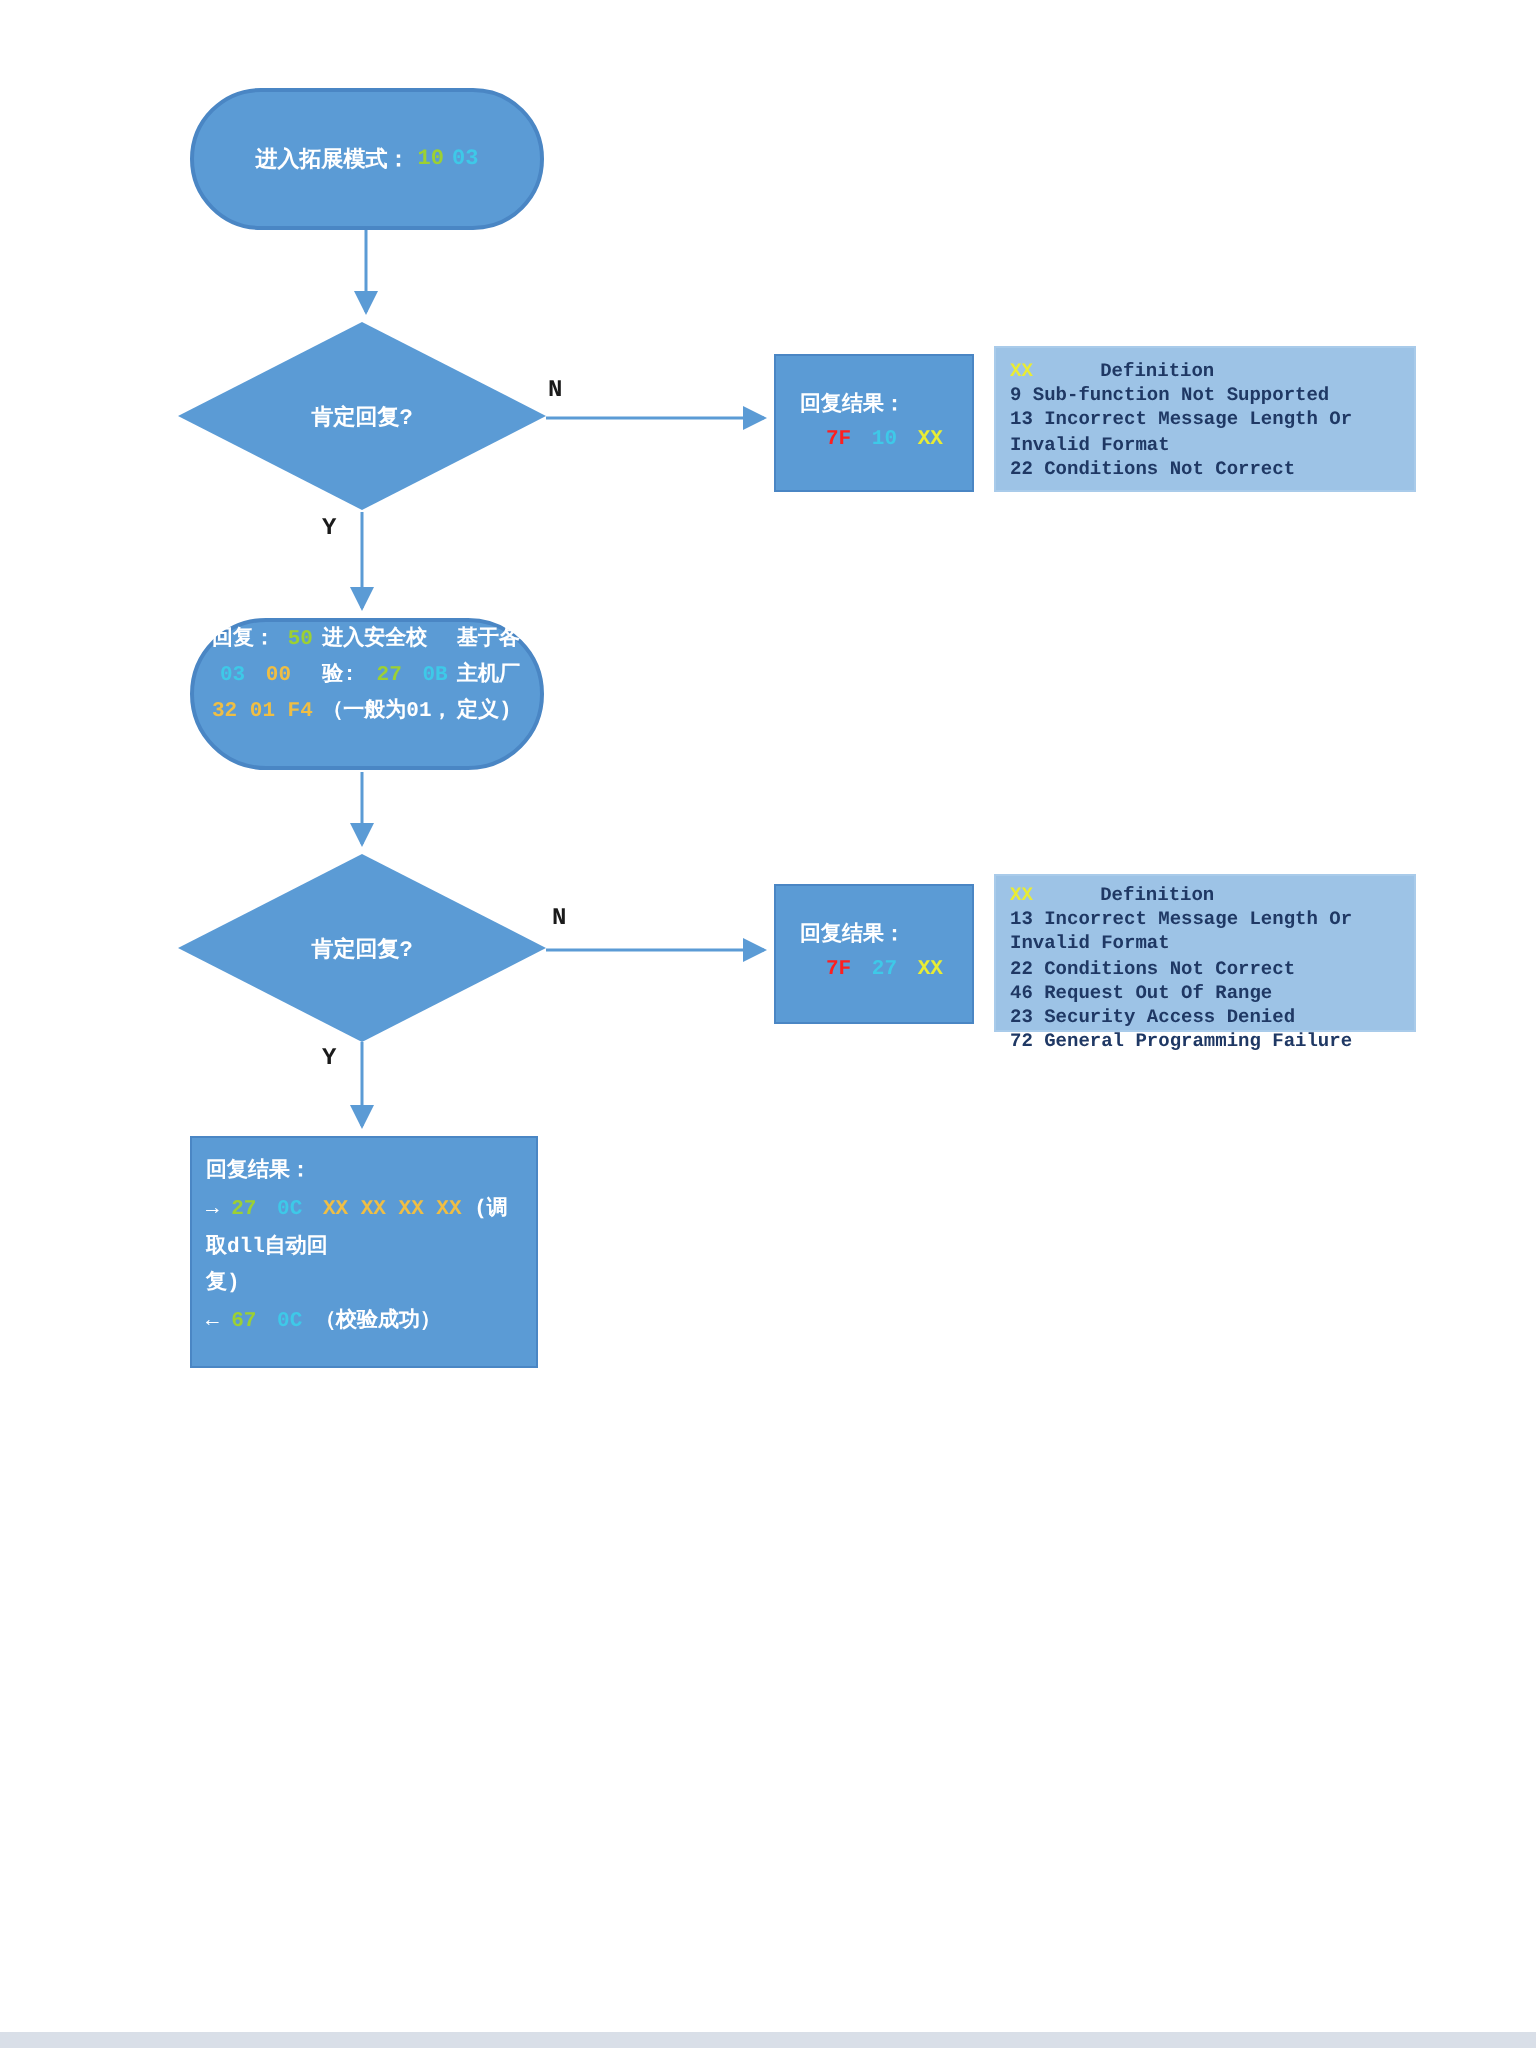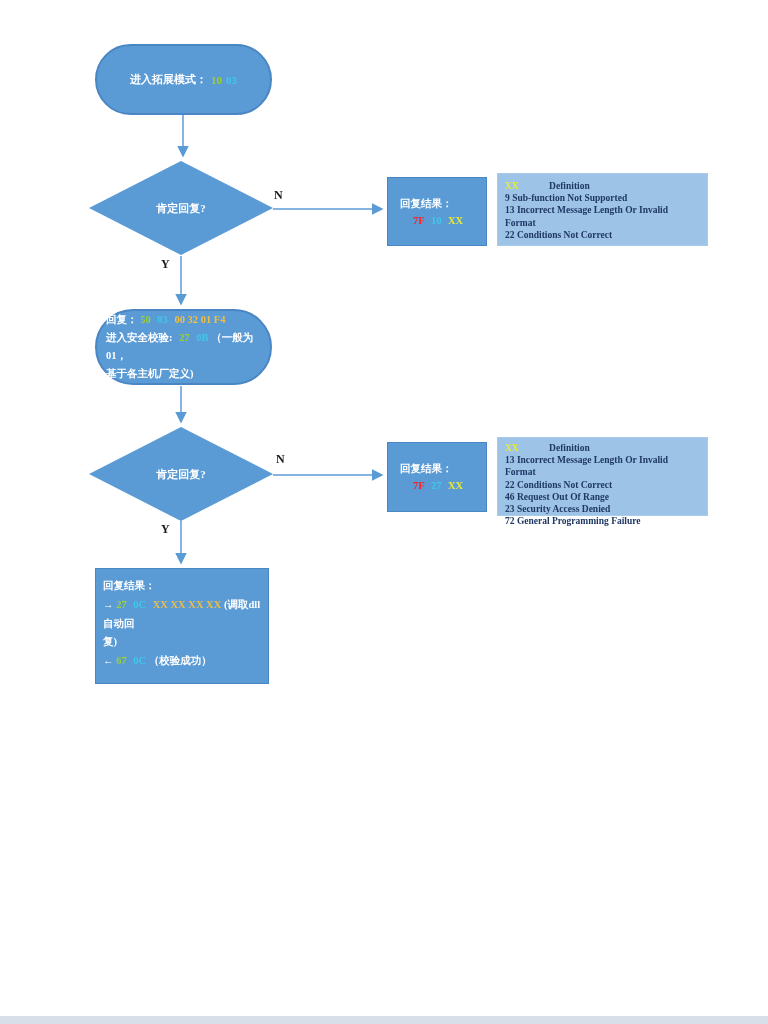--- a/index.html
+++ b/index.html
@@ -2,21 +2,21 @@
 <html style="--shape-fill: #5B9BD5; --shape-border: #4A86C4; --light-fill: #9DC3E6; --connector: #5B9BD5; --navy: #1F3864; --white: #FFFFFF; --lime: #9CD033; --cyan: #3EC9E8; --gold: #EFBE44; --yellow: #E9EC34; --red: #FF1F1F; --label: #1A1A1A;"><head>
 <meta charset="utf-8">
 <style>
   :root{
     --shape-fill:#5B9BD5; --shape-border:#4A86C4; --light-fill:#9DC3E6;
     --connector:#5B9BD5; --navy:#1F3864; --white:#FFFFFF; --lime:#9CD033;
     --cyan:#3EC9E8; --gold:#EFBE44; --yellow:#E9EC34; --red:#FF1F1F; --label:#1A1A1A;
   }
   html,body{margin:0;padding:0;background:#ffffff;}
   #page{position:relative;width:768px;height:1024px;background:#ffffff;overflow:hidden;
-        font-family:Liberation Serif, serif;}
+        font-family:Liberation Mono, monospace;}
   #connectors{position:absolute;left:0;top:0;width:768px;height:1024px;pointer-events:none;}
 
   .shape{position:absolute;box-sizing:border-box;color:var(--white);font-weight:bold;}
   .stadium{background:var(--shape-fill);border:2px solid var(--shape-border);}
   .rectbox{background:var(--shape-fill);border:1.5px solid var(--shape-border);}
   .diamond{background:var(--shape-fill);clip-path:polygon(50% 0,100% 50%,50% 100%,0 50%);
            display:flex;align-items:center;justify-content:center;}
 
   #start{left:95px;top:44px;width:177px;height:71px;border-radius:36px;
          display:flex;align-items:center;justify-content:center;font-size:11px;}
@@ -30,21 +30,21 @@
   .result-line2{padding-left:13px;}
 
   .defbox{position:absolute;box-sizing:border-box;background:var(--light-fill);
           border:1px solid #A9CBEA;color:var(--navy);font-weight:bold;font-size:9.5px;}
   #def1{left:497px;top:173px;width:211px;height:73px;padding:6px 7px;line-height:12.2px;}
   #def2{left:497px;top:437px;width:211px;height:79px;padding:4px 7px;line-height:12.2px;}
   .def-header-code{color:var(--yellow);}
   .def-header-label{margin-left:28px;}
 
   #reply{left:95px;top:309px;width:177px;height:76px;border-radius:38px;
-         display:flex;flex-direction:column;justify-content:center;
+         display:flex;flex-direction:row;justify-content:center;
          padding:0 9px;font-size:10.5px;line-height:18px;}
   #final{left:95px;top:568px;width:174px;height:116px;
          padding:8px 7px;font-size:10.5px;line-height:18.8px;}
 
   .c-lime{color:var(--lime);} .c-cyan{color:var(--cyan);} .c-gold{color:var(--gold);}
   .c-yellow{color:var(--yellow);} .c-red{color:var(--red);}
   .ml{margin-left:4px;}
 
   .branch-label{position:absolute;color:var(--label);font-weight:bold;font-size:12px;}
   #n1{left:274px;top:188px;} #y1{left:161px;top:257px;}

